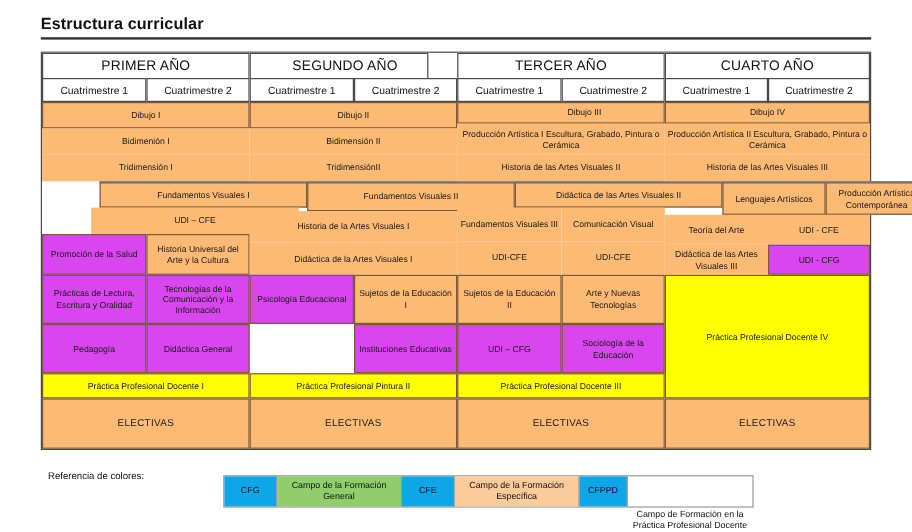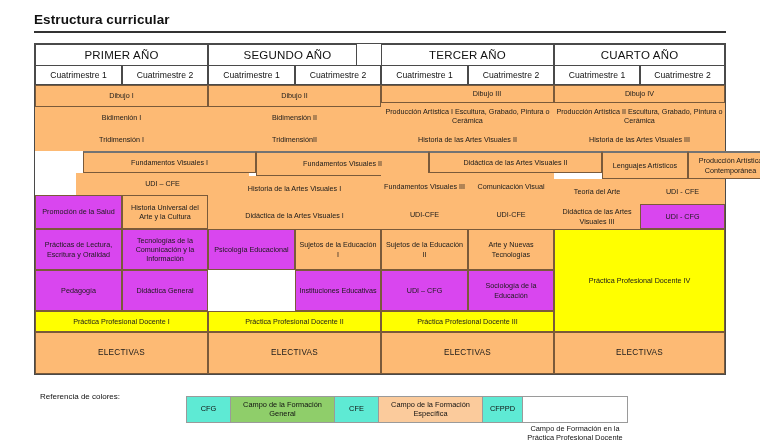--- a/index.html
+++ b/index.html
@@ -108,21 +108,21 @@
     display: flex;
     align-items: center;
     justify-content: center;
     text-align: center;
     font-size: 7.4px;
     line-height: 1.2;
     padding: 0 3px;
     color: #111111;
   }
   .lg:last-child { border-right: none; }
-  .lg-key { width: 44px; background: #5eead4; }
+  .lg-key { width: 44px; background: #0ea5e9; }
   .lg-val { width: 104px; }
   .lg-cfg   { background: #8fce6a; }
   .lg-cfe   { background: #fbcb9c; }
   .lg-cfppd { background: #7dd3fc; margin-top: 37px; }
   .lg-key-wide { width: 40px; }
 </style>
 </head>
 <body>
 
 <div id="page-title">Estructura curricular</div>
@@ -166,21 +166,21 @@
 
   <div class="cell cfe" style="left:173px;top:41px;width:173px;height:22px;">Dibujo II</div>
   <div class="cell cfe nb" style="left:173px;top:63px;width:173px;height:22px;">Bidimensión II</div>
   <div class="cell cfe nb" style="left:173px;top:85px;width:173px;height:22px;">TridimensiónII</div>
   <div class="cell cfe bt" style="left:173px;top:107px;width:173px;height:25px;">Fundamentos Visuales II</div>
   <div class="cell cfe nb" style="left:173px;top:132px;width:173px;height:26px;">Historia de la Artes Visuales I</div>
   <div class="cell cfe nb" style="left:173px;top:158px;width:173px;height:27px;">Didáctica de la Artes Visuales I</div>
   <div class="cell cfg" style="left:173px;top:185px;width:87px;height:41px;">Psicología Educacional</div>
   <div class="cell cfe" style="left:260px;top:185px;width:86px;height:41px;">Sujetos de la Educación I</div>
   <div class="cell cfg" style="left:260px;top:226px;width:86px;height:41px;">Instituciones Educativas</div>
-  <div class="cell cfppd" style="left:173px;top:267px;width:173px;height:21px;">Práctica Profesional Docente II</div>
+  <div class="cell cfppd" style="left:173px;top:267px;width:173px;height:21px;">Práctica Profesional Pintura II</div>
   <div class="cell cfe electivas" style="left:173px;top:288px;width:173px;height:42px;">ELECTIVAS</div>
 
   <div class="cell cfe" style="left:346px;top:41px;width:173px;height:18px;padding-left:41px;">Dibujo III</div>
   <div class="cell cfe nb" style="left:346px;top:59px;width:173px;height:26px;text-align:center;">Producción Artística I Escultura, Grabado, Pintura o Cerámica</div>
   <div class="cell cfe nb" style="left:346px;top:85px;width:173px;height:22px;">Historia de las Artes Visuales II</div>
   <div class="cell cfe bt" style="left:346px;top:107px;width:173px;height:22px;">Didáctica de las Artes Visuales II</div>
   <div class="cell cfe nb" style="left:346px;top:129px;width:87px;height:28px;">Fundamentos Visuales III</div>
   <div class="cell cfe nb" style="left:433px;top:129px;width:86px;height:28px;">Comunicación Visual</div>
   <div class="cell cfe nb" style="left:346px;top:157px;width:87px;height:28px;">UDI-CFE</div>
   <div class="cell cfe nb" style="left:433px;top:157px;width:86px;height:28px;">UDI-CFE</div>

